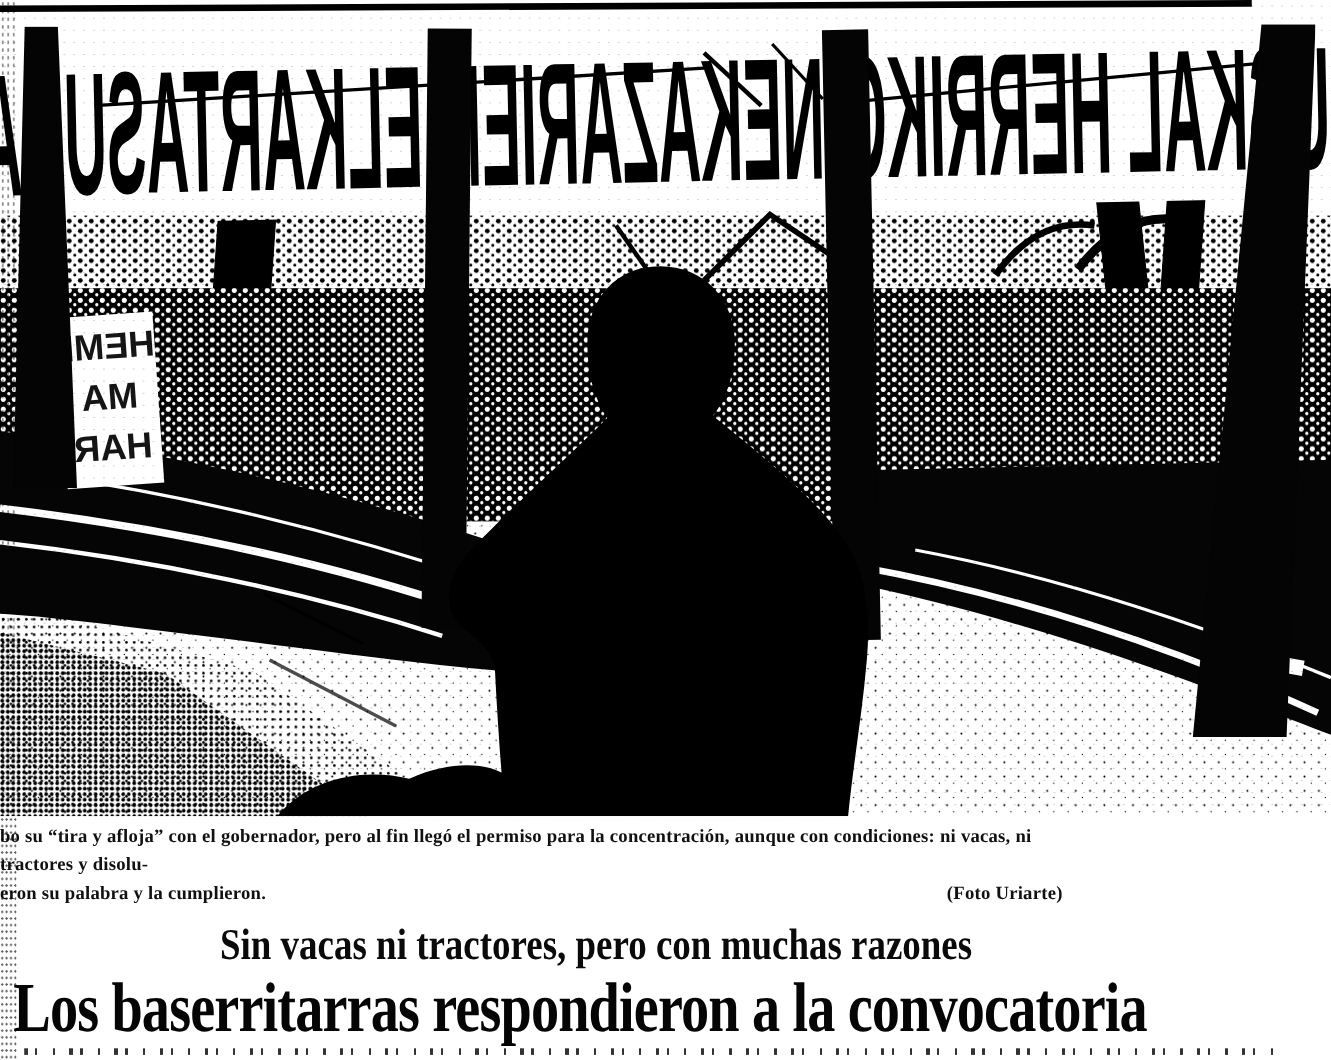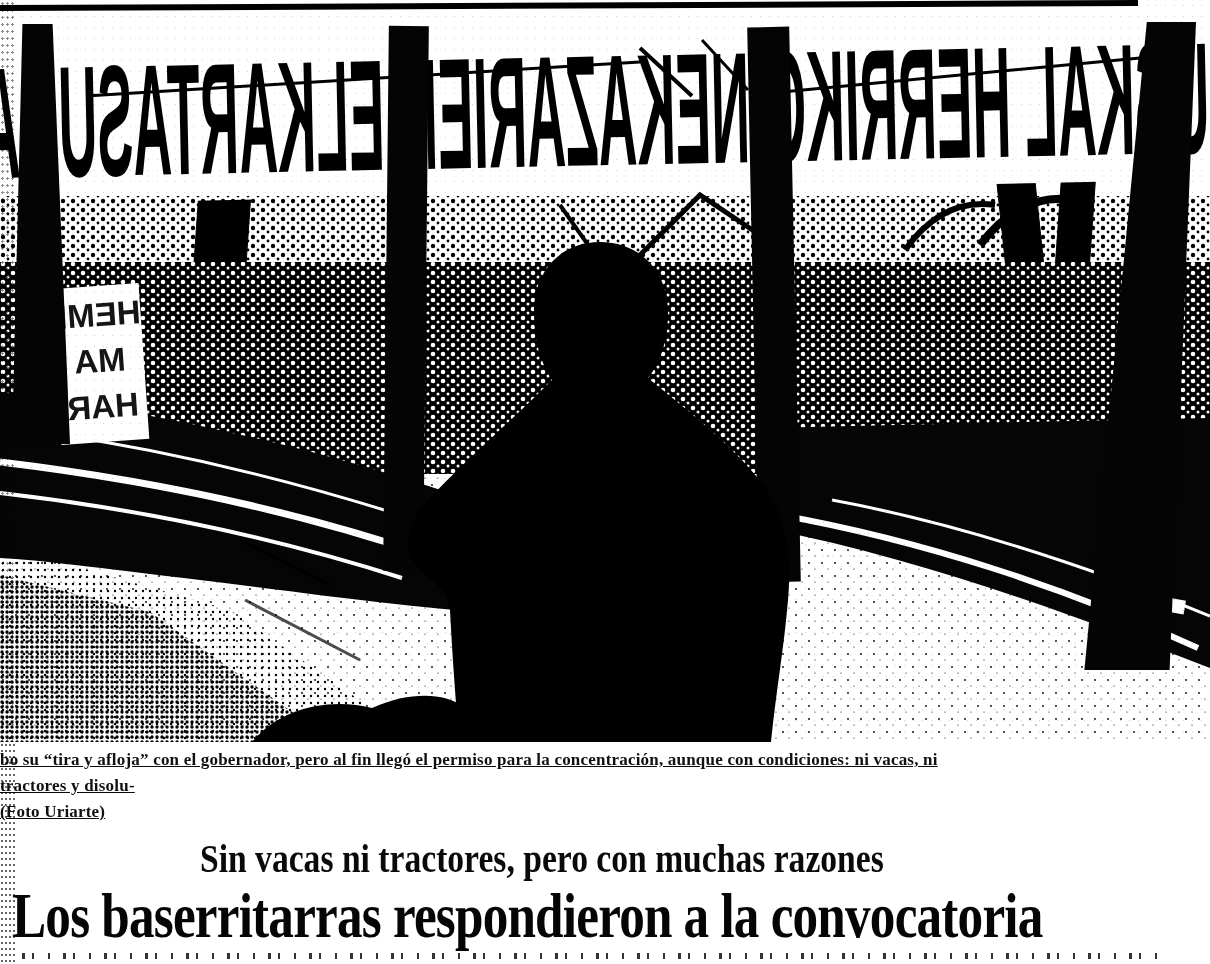--- a/index.html
+++ b/index.html
@@ -29,21 +29,21 @@
         font-weight:700;font-size:33px;line-height:46px;color:#151515;transform:scaleX(-1);}
 
   
   .pillar{position:absolute;background:#040404;}
   .p1{left:12px;top:24px;width:58px;height:420px;clip-path:polygon(18% 0,70% 0,100% 100%,0 100%);}
   .p2{left:386px;top:26px;width:40px;height:545px;transform:rotate(.6deg);}
   .p3{left:753px;top:27px;width:42px;height:555px;transform:rotate(-1.2deg);}
   .p4{left:1076px;top:22px;width:120px;height:648px;clip-path:polygon(59% 0,100% 0,78% 100%,7% 100%);}
 
   
-  .caption{position:absolute;left:0;top:747px;width:980px;text-decoration:underline;}
+  .caption{position:absolute;left:0;top:747px;width:980px;}
   .caption p{margin:0;font-weight:700;font-size:17px;line-height:26px;letter-spacing:.2px;color:#111;}
   .caption .rowlast{display:flex;justify-content:space-between;padding-right:14px;}
 
   .kicker{position:absolute;left:200px;top:839px;font-weight:700;font-size:40px;line-height:1;
         transform:scaleX(.84);transform-origin:left center;white-space:nowrap;color:#0a0a0a;}
   .headline{position:absolute;left:12px;top:884px;margin:0;font-weight:700;font-size:64px;line-height:1;
         transform:scaleX(.80);transform-origin:left center;white-space:nowrap;letter-spacing:-1px;color:#050505;}
 
   .cutline{position:absolute;left:22px;top:953px;width:1140px;height:6px;opacity:.8;
         background:repeating-linear-gradient(90deg,#000 0 3px,transparent 3px 10px,#000 10px 12px,
@@ -158,20 +158,21 @@
       <path fill="#000" d="M252,742 C282,706 332,698 372,708 C412,690 446,694 462,706 L462,742 Z"></path>
     </svg>
 
     <div class="topline"></div>
     <div class="edge-noise-photo"></div>
   </div>
 
   <div class="caption">
     <p>bo su “tira y afloja” con el gobernador, pero al fin llegó el permiso para la concentración, aunque con condiciones: ni vacas, ni tractores y disolu-</p>
     <p class="rowlast">
+      <span>eron su palabra y la cumplieron.</span>
       <span>(Foto Uriarte)</span>
     </p>
   </div>
 
   <div class="kicker">Sin vacas ni tractores, pero con muchas razones</div>
   <h1 class="headline">Los baserritarras respondieron a la convocatoria</h1>
 
   <div class="cutline"></div>
   <div class="edge-noise"></div>
 </div>

